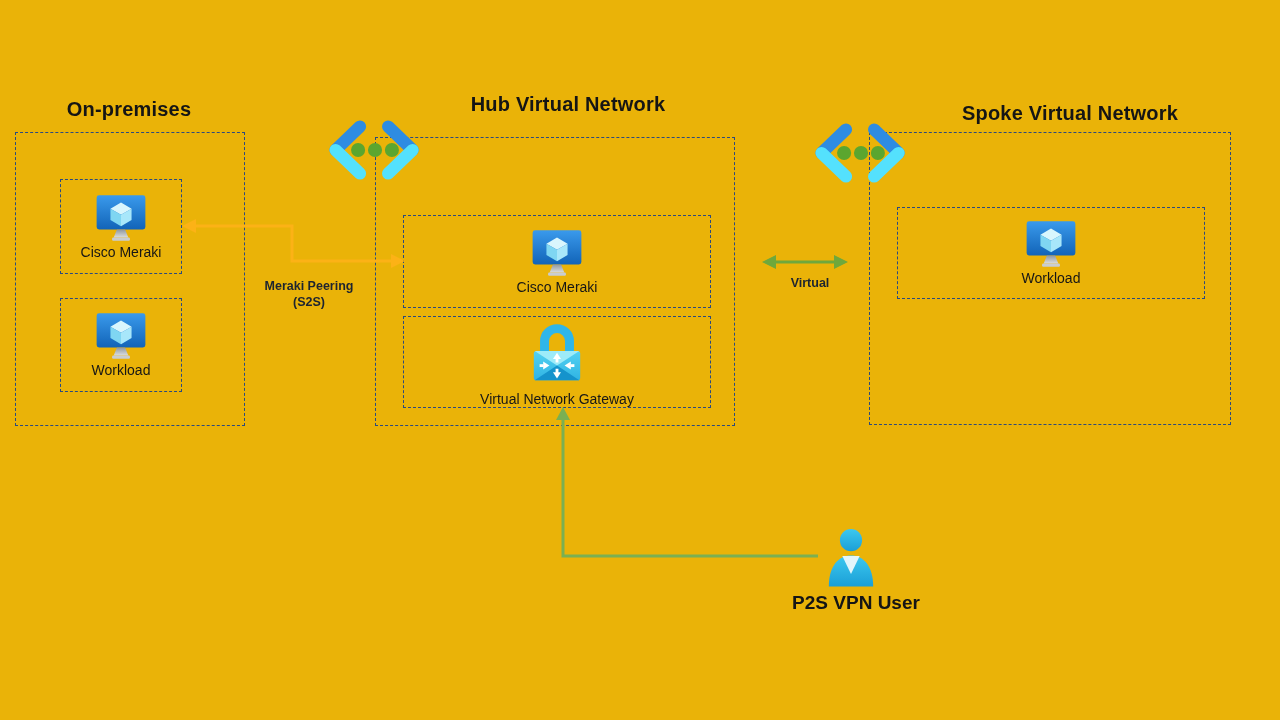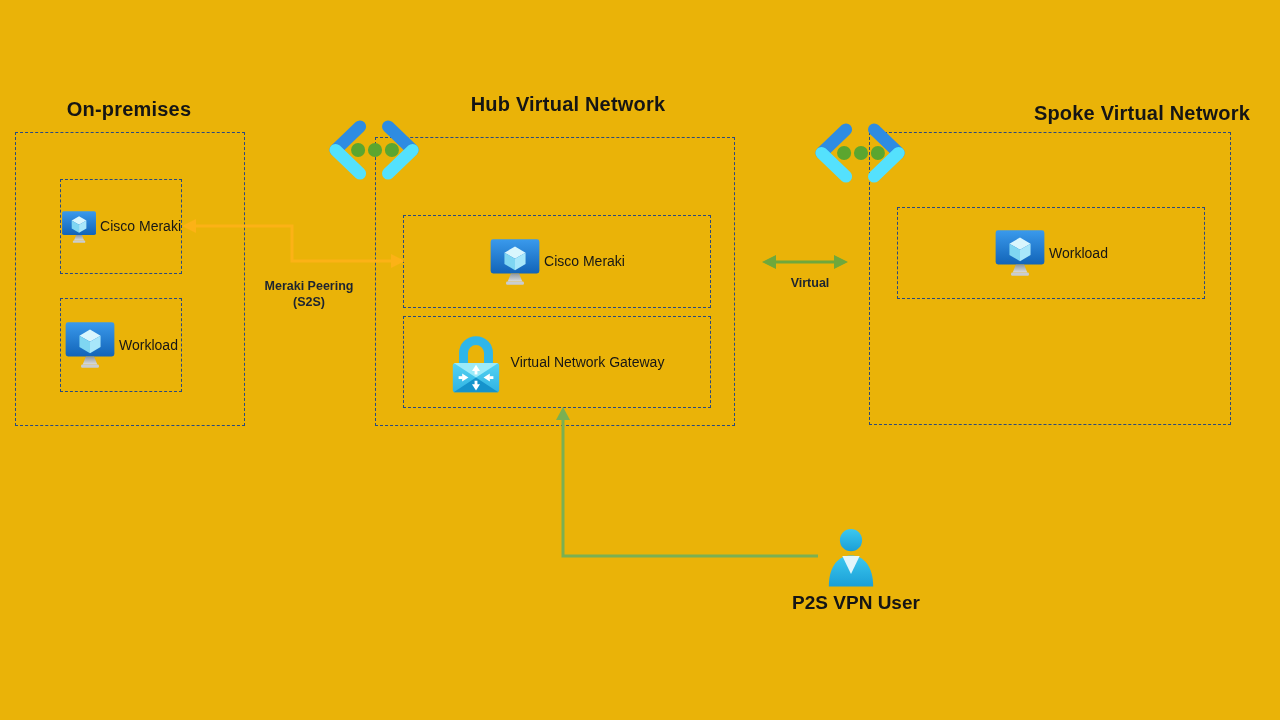--- a/index.html
+++ b/index.html
@@ -4,21 +4,21 @@
 <style>
   html,body{margin:0;padding:0;background:#ffffff;}
   .canvas{
     position:relative;width:1280px;height:720px;background:#eab308;overflow:hidden;
     font-family:"Liberation Sans","DejaVu Sans",sans-serif;color:#1a1a1a;
   }
   .group-box{
     position:absolute;border:1px dashed #2a4a80;background:transparent;
   }
   .node-box{
-    position:absolute;border:1px dashed #2a4a80;display:flex;flex-direction:row;
+    position:absolute;border:1px dashed #2a4a80;display:flex;flex-direction:column;
     align-items:center;justify-content:center;gap:3px;
   }
   .group-title{
     position:absolute;text-align:center;font-size:20px;font-weight:700;color:#151515;
     letter-spacing:0.2px;white-space:nowrap;
   }
   .node-label{
     font-size:14px;font-weight:400;color:#161616;white-space:nowrap;line-height:15px;
   }
   .conn-label{
@@ -97,21 +97,21 @@
       <symbol id="user-icon" viewBox="0 0 56 62">
         <circle cx="28" cy="13" r="11.5" fill="url(#gUser)"></circle>
         <path d="M5,61 C5,40 15,29 28,29 C41,29 51,40 51,61 Z" fill="url(#gUser)"></path>
         <polygon points="19,29.5 37,29.5 28,48" fill="#e2f5fb"></polygon>
       </symbol>
     </defs>
   </svg>
 
   <div class="group-title" style="left:15px;top:98px;width:228px;">On-premises</div>
   <div class="group-title" style="left:388px;top:93px;width:360px;">Hub Virtual Network</div>
-  <div class="group-title" style="left:890px;top:102px;width:360px;text-align:right;">Spoke Virtual Network</div>
+  <div class="group-title" style="left:890px;top:102px;width:360px;">Spoke Virtual Network</div>
 
   <div class="group-box" style="left:15px;top:132px;width:228px;height:292px;"></div>
   <div class="group-box" style="left:375px;top:137px;width:358px;height:287px;"></div>
   <div class="group-box" style="left:869px;top:132px;width:360px;height:291px;"></div>
 
   <svg class="abs" style="left:325px;top:119px;" width="100" height="62">
       <use href="#vnet-icon"></use>
     </svg>
   <svg class="abs" style="left:812px;top:122px;" width="98" height="62">
       <use href="#vnet-icon"></use>

